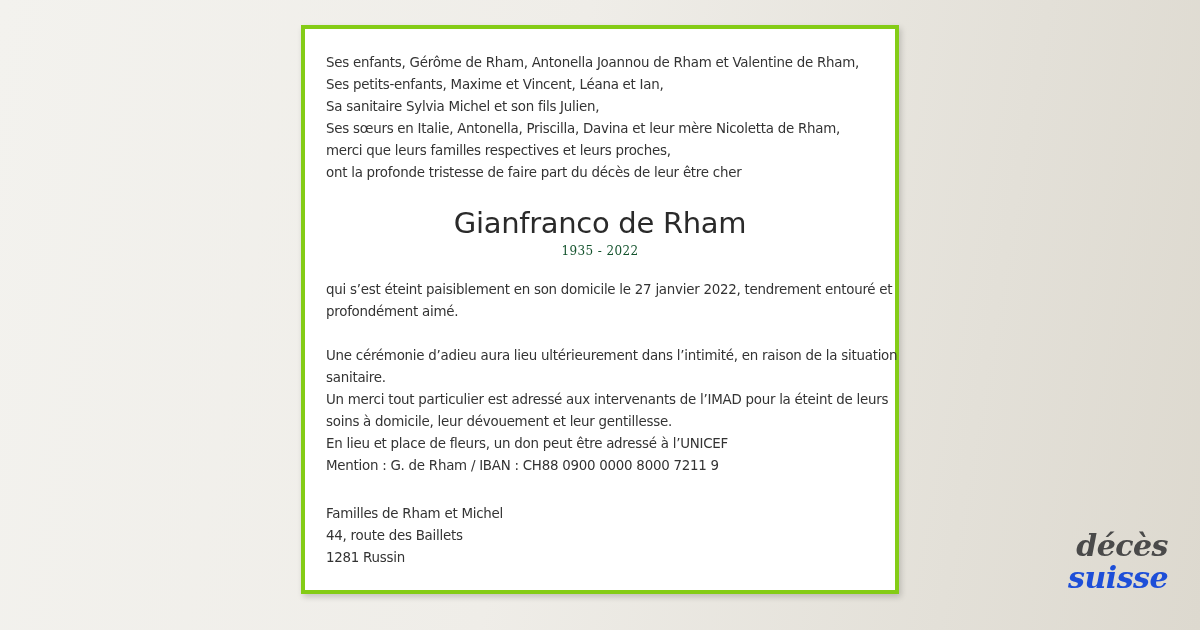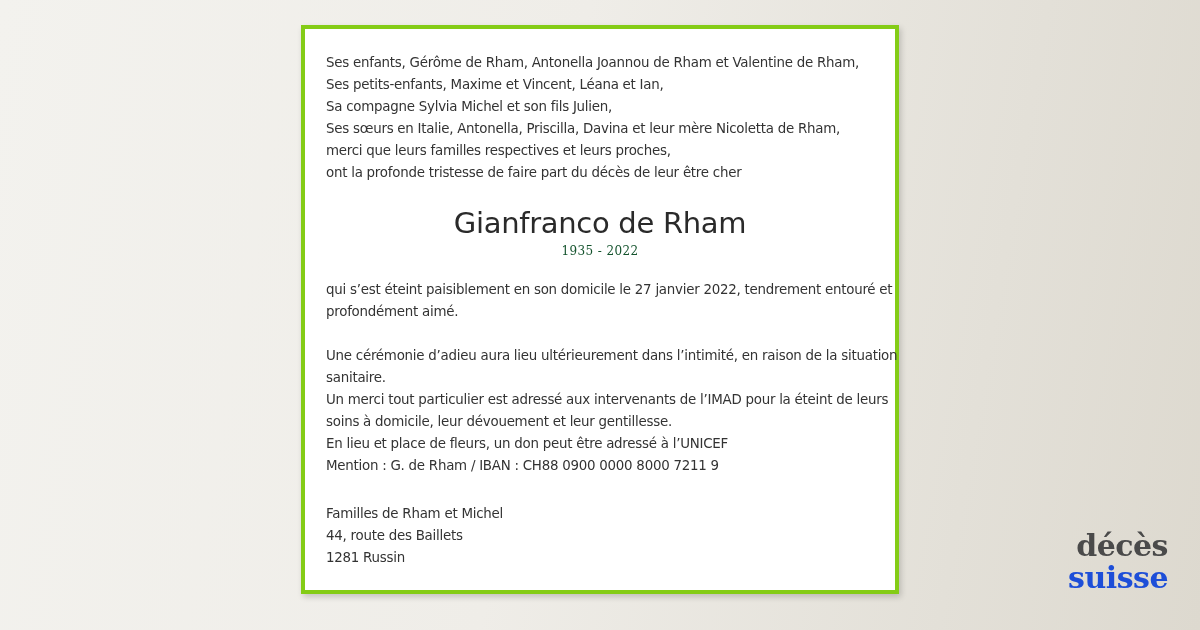--- a/index.html
+++ b/index.html
@@ -69,33 +69,34 @@
     .brand-logo {
       position: absolute;
       right: 32px;
       top: 530px;
       text-align: right;
       font-family: "DejaVu Serif", "Liberation Serif", serif;
       font-weight: bold;
       font-size: 30px;
       line-height: 32px;
       letter-spacing: -0.5px;
+      font-style: italic;
     }
     .brand-top { color: #4a4a4a; display: block; }
     .brand-bottom { color: #1d4ed8; display: block; }
   </style>
 </head>
 <body>
 
 <div class="notice-frame">
   <div class="notice-body">
 
     <div class="line" style="top:23px">Ses enfants, Gérôme de Rham, Antonella Joannou de Rham et Valentine de Rham,</div>
     <div class="line" style="top:45px">Ses petits-enfants, Maxime et Vincent, Léana et Ian,</div>
-    <div class="line" style="top:67px">Sa compagne Sylvia Michel et son fils Julien,</div>
+    <div class="line" style="top:67px">Sa sanitaire Sylvia Michel et son fils Julien,</div>
     <div class="line" style="top:89px">Ses sœurs en Italie, Antonella, Priscilla, Davina et leur mère Nicoletta de Rham,</div>
     <div class="line" style="top:111px">merci que leurs familles respectives et leurs proches,</div>
     <div class="line" style="top:133px">ont la profonde tristesse de faire part du décès de leur être cher</div>
 
     <div class="line" style="top:250px">qui s’est éteint paisiblement en son domicile le 27 janvier 2022, tendrement entouré et</div>
     <div class="line" style="top:272px">profondément aimé.</div>
 
     <div class="line" style="top:316px">Une cérémonie d’adieu aura lieu ultérieurement dans l’intimité, en raison de la situation</div>
     <div class="line" style="top:338px">sanitaire.</div>
     <div class="line" style="top:360px">Un merci tout particulier est adressé aux intervenants de l’IMAD pour la éteint de leurs</div>

